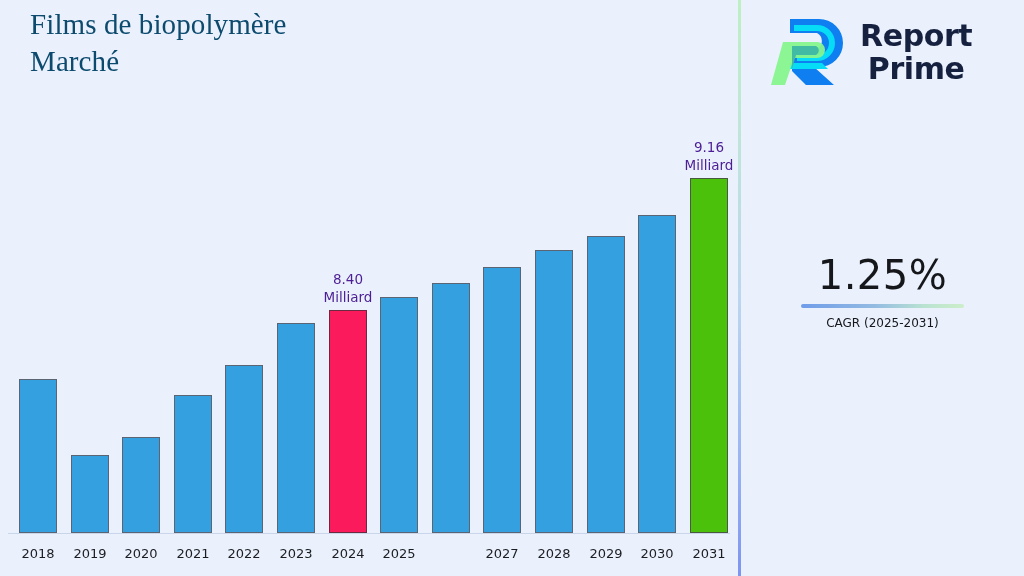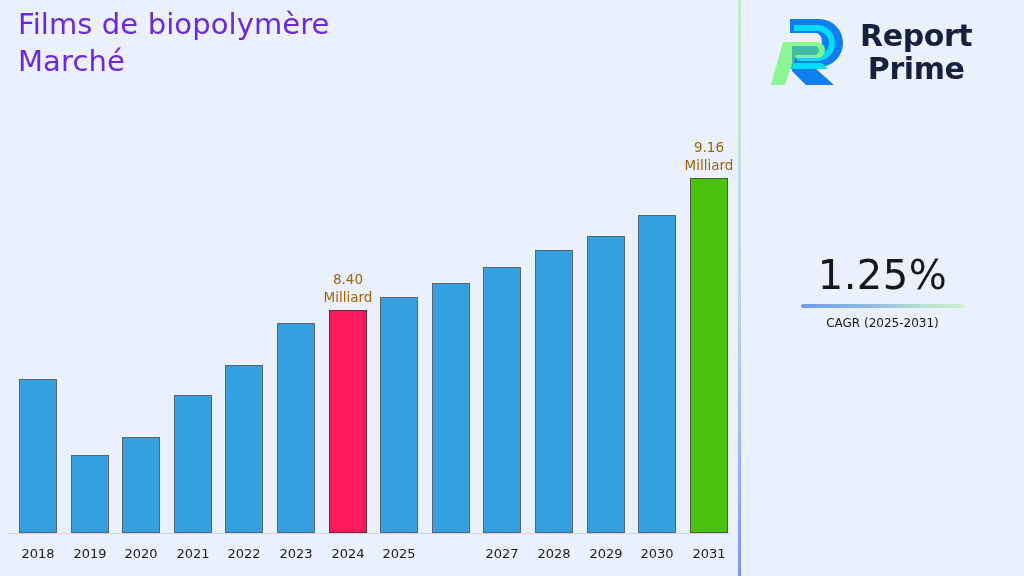--- a/index.html
+++ b/index.html
@@ -21,29 +21,30 @@
   }
 
   
   .left-panel {
     position: absolute;
     left: 0; top: 0;
     width: 738px; height: 576px;
   }
   .page-title {
     position: absolute;
-    left: 18px;
+    left: 30px;
     top: 6px;
     width: 660px;
     font-size: 29px;
     line-height: 37px;
-    color: #6d28d9;
+    color: #0c4a6e;
     font-weight: 400;
     letter-spacing: 0.1px;
     white-space: pre-line;
+    font-family: Liberation Serif, serif;
   }
 
   
   .chart-area {
     position: absolute;
     left: 0;
     top: 120px;
     width: 738px;
     height: 456px;
   }
@@ -70,21 +71,21 @@
     background: #35a0e0;
   }
   .bar.highlight-pink { background: #fb1b5c; border-color: #6b2a40; }
   .bar.highlight-green { background: #4bc10c; border-color: #4a5a40; }
 
   .bar-label {
     position: absolute;
     text-align: center;
     font-size: 13.5px;
     line-height: 18px;
-    color: #a16207;
+    color: #4c1d95;
     white-space: pre-line;
     pointer-events: none;
   }
 
   .x-labels {
     position: absolute;
     left: 0;
     top: 413px;
     width: 738px;
     height: 43px;

